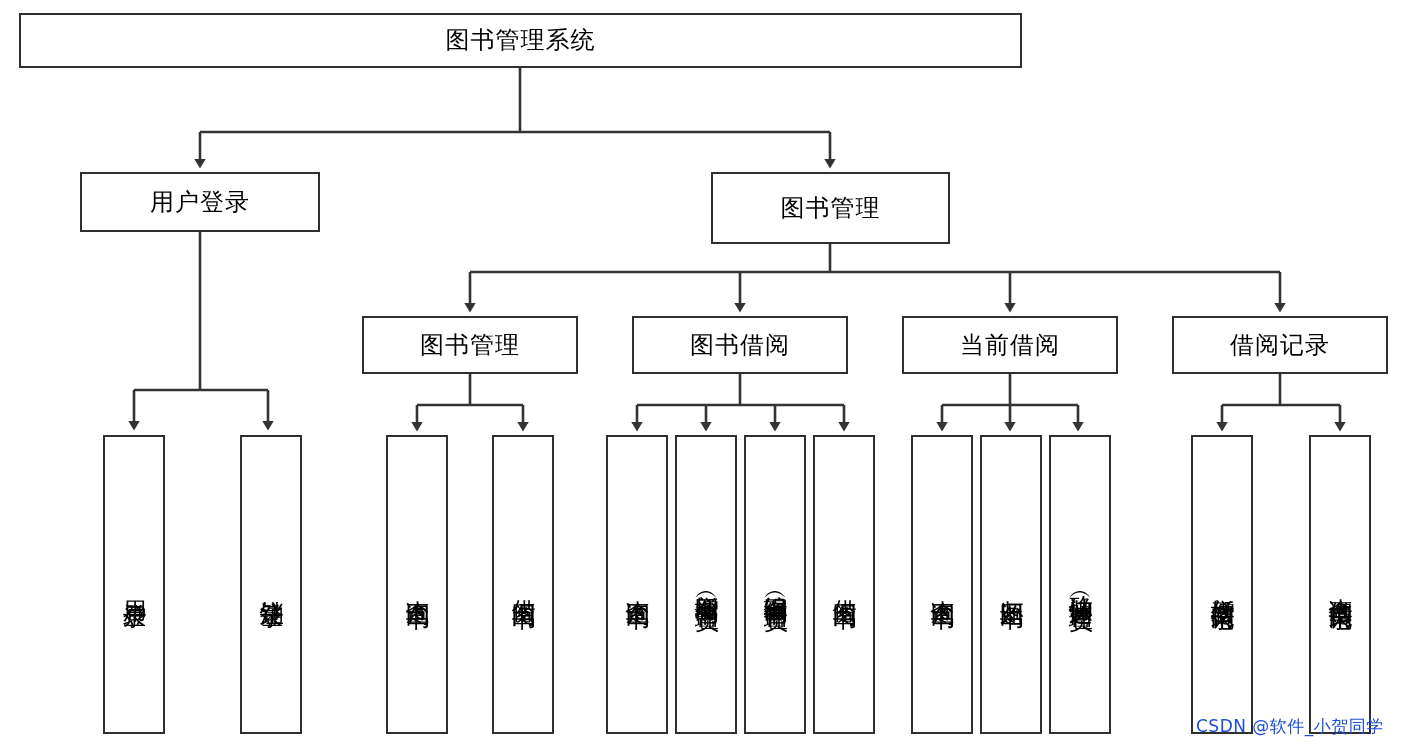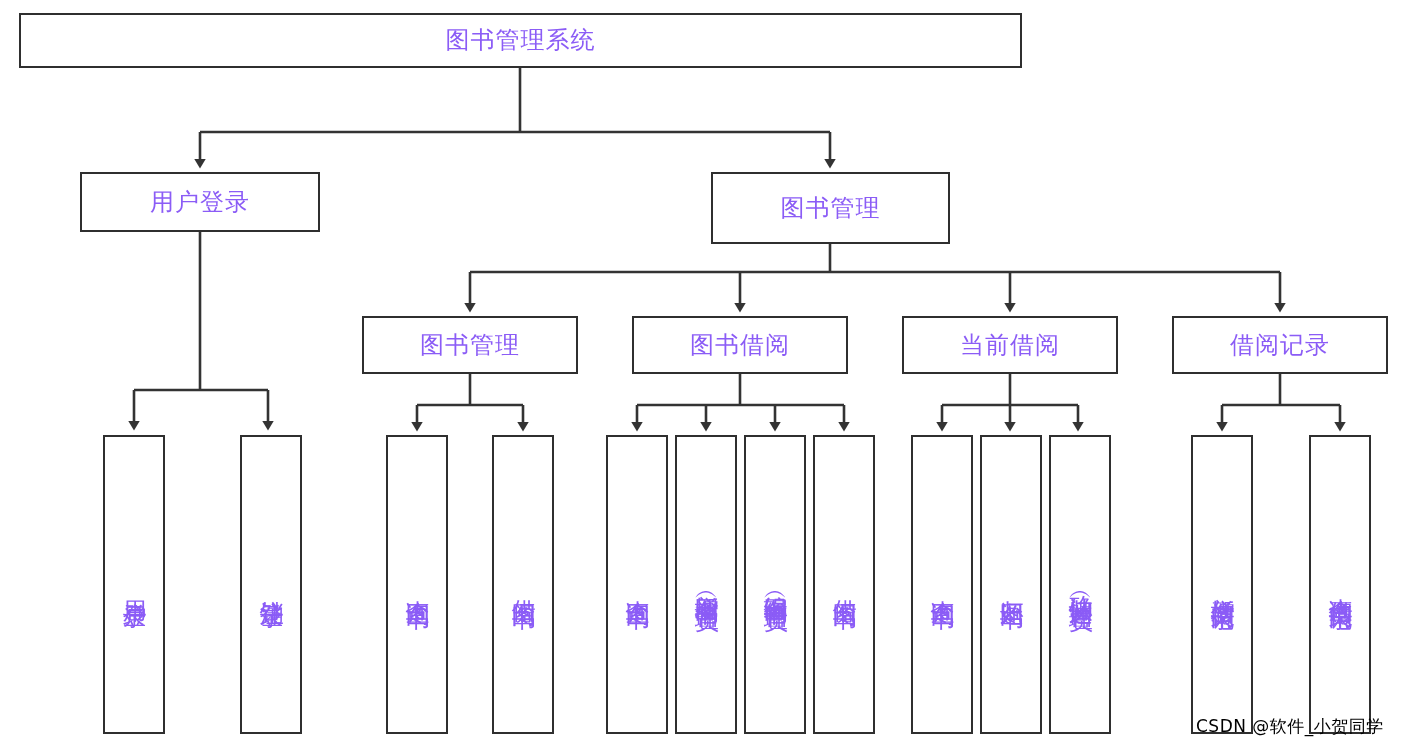--- a/index.html
+++ b/index.html
@@ -27,21 +27,21 @@
     pointer-events: none;
   }
   .node {
     position: absolute;
     box-sizing: border-box;
     background: #ffffff;
     border: 2px solid #2f2f2f;
     display: flex;
     align-items: center;
     justify-content: center;
-    color: #8b5cf6;
+    color: #000000;
   }
   .node.horizontal {
     font-size: 24px;
     line-height: 1.2;
     letter-spacing: 1px;
     white-space: nowrap;
   }
   .node.vertical {
     writing-mode: vertical-rl;
     text-orientation: upright;
@@ -54,21 +54,21 @@
   .node.vertical .vlabel {
     writing-mode: vertical-rl;
     text-orientation: upright;
     display: block;
   }
   .node-title {
     font-size: 25px;
   }
   .watermark {
     position: absolute;
-    color: #000000;
+    color: #1d4ed8;
     font-size: 17px;
     letter-spacing: 0.5px;
     white-space: nowrap;
     user-select: none;
   }
 </style>
 </head>
 <body>
 
 <div id="diagram-root">

